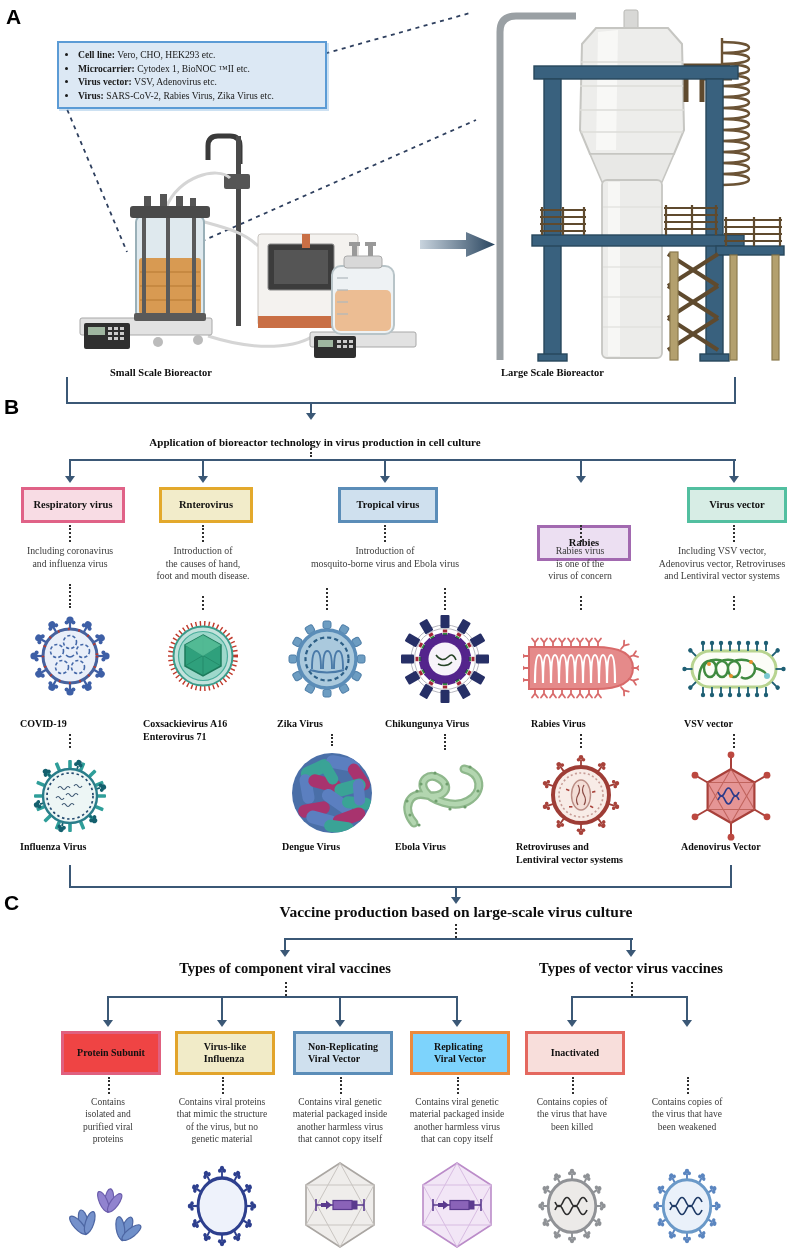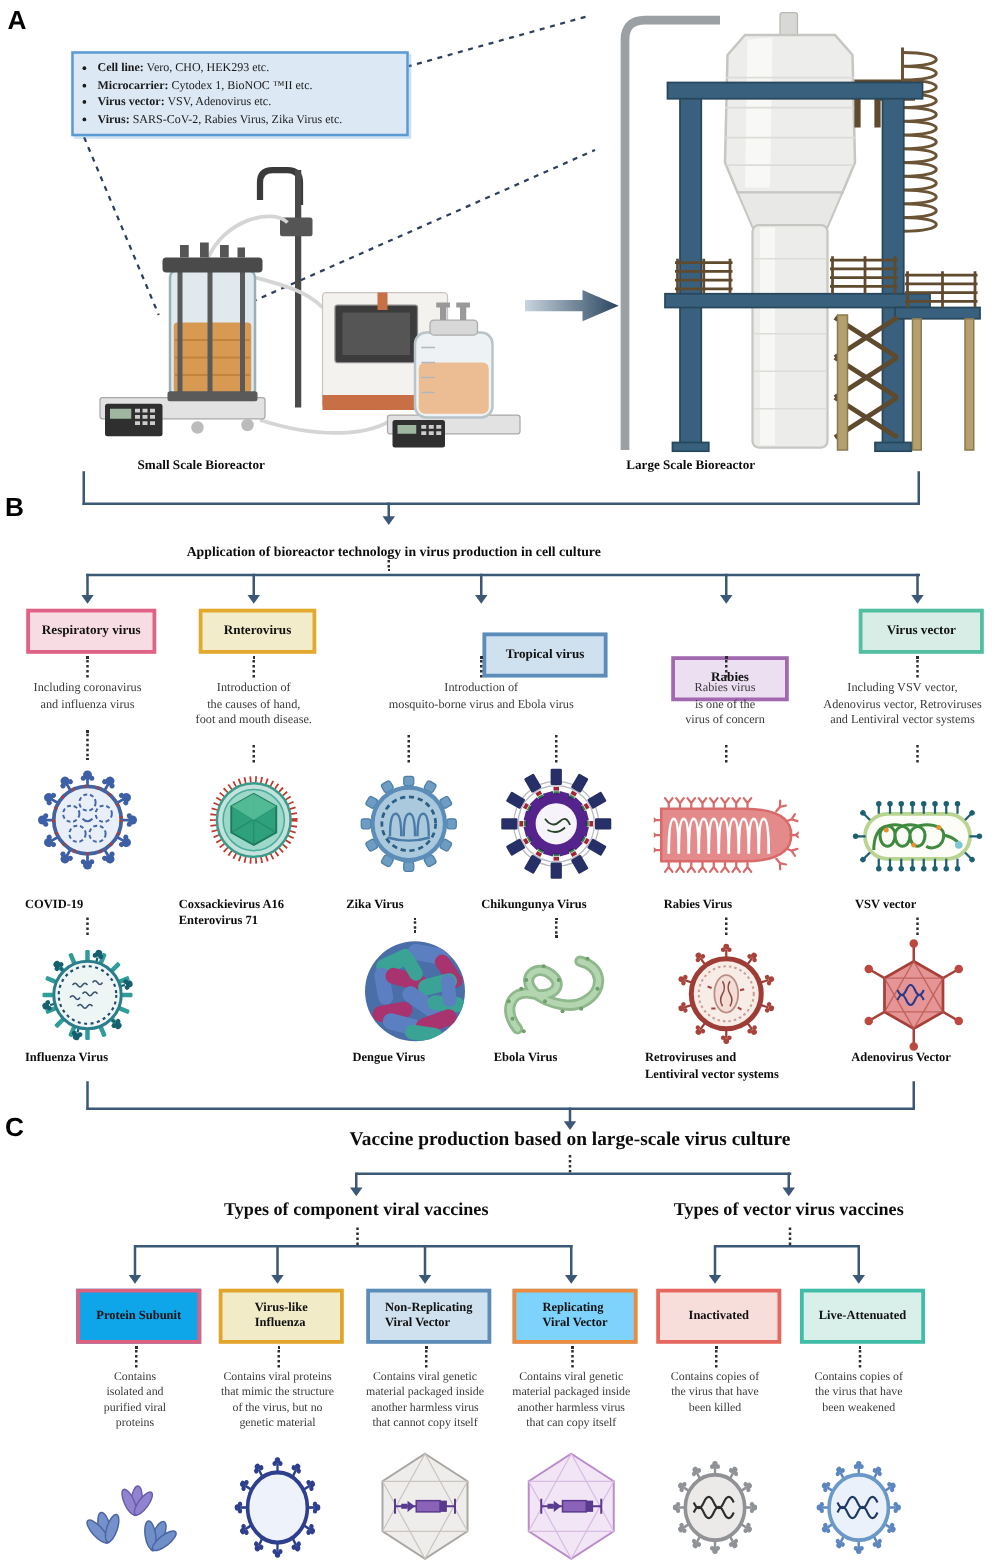--- a/index.html
+++ b/index.html
@@ -244,21 +244,21 @@
   <div class="ah" style="left:379.5px;top:476px"></div>
   <div class="ah" style="left:575.5px;top:476px"></div>
   <div class="ah" style="left:728.5px;top:476px"></div>
 
   <div class="cat-box" style="left: 21px; top: 487px; width: 98px; height: 30px; font-size: 10.5px; border-color: rgb(224, 98, 135); background-color: rgb(248, 220, 228);">
     <span>Respiratory virus</span>
     </div>
   <div class="cat-box" style="left: 159px; top: 487px; width: 88px; height: 30px; font-size: 10.5px; border-color: rgb(227, 169, 44); background-color: rgb(242, 236, 202);">
     <span>Rnterovirus</span>
     </div>
-  <div class="cat-box" style="left: 338px; top: 506px; width: 94px; height: 30px; font-size: 10.5px; border-color: rgb(91, 141, 184); background-color: rgb(207, 224, 238); margin-left: 48px;">
+  <div class="cat-box" style="left: 338px; top: 487px; width: 94px; height: 30px; font-size: 10.5px; border-color: rgb(91, 141, 184); background-color: rgb(207, 224, 238);">
     <span>Tropical virus</span>
     </div>
   <div class="cat-box" style="left: 537px; top: 487px; width: 88px; height: 30px; font-size: 10.5px; border-color: rgb(162, 105, 176); background-color: rgb(236, 223, 242); margin-top: 38px;">
     <span>Rabies</span>
     </div>
   <div class="cat-box" style="left: 687px; top: 487px; width: 94px; height: 30px; font-size: 10.5px; border-color: rgb(82, 191, 160); background-color: rgb(215, 237, 229);">
     <span>Virus vector</span>
     </div>
 
   <div class="dot" style="left:69px;top:525px;height:17px"></div>
@@ -672,40 +672,37 @@
   <div class="vl" style="left:455.8px;top:996px;height:25px"></div>
   <div class="vl" style="left:570.8px;top:996px;height:25px"></div>
   <div class="vl" style="left:685.8px;top:996px;height:25px"></div>
   <div class="ah" style="left:102.5px;top:1020px"></div>
   <div class="ah" style="left:216.5px;top:1020px"></div>
   <div class="ah" style="left:334.5px;top:1020px"></div>
   <div class="ah" style="left:451.5px;top:1020px"></div>
   <div class="ah" style="left:566.5px;top:1020px"></div>
   <div class="ah" style="left:681.5px;top:1020px"></div>
 
-  <div class="cat-box" style="left: 61px; top: 1031px; width: 94px; height: 38px; font-size: 10px; border-color: rgb(224, 96, 127); background-color: #0ea5e9;">
+  <div class="cat-box" style="left: 61px; top: 1031px; width: 94px; height: 38px; font-size: 10px; border-color: rgb(224, 96, 127); background-color: #ef4444;">
     <span>Protein Subunit</span>
     </div>
   <div class="cat-box" style="left: 175px; top: 1031px; width: 94px; height: 38px; font-size: 10px; border-color: rgb(226, 164, 43); background-color: rgb(241, 235, 200);">
     <span>Virus-like
 Influenza</span>
     </div>
   <div class="cat-box" style="left: 293px; top: 1031px; width: 94px; height: 38px; font-size: 10px; border-color: rgb(91, 141, 184); background-color: rgb(207, 224, 238);">
     <span>Non-Replicating
 Viral Vector</span>
     </div>
   <div class="cat-box" style="left: 410px; top: 1031px; width: 94px; height: 38px; font-size: 10px; border-color: rgb(236, 139, 61); background-color: #7dd3fc;">
     <span>Replicating
 Viral Vector</span>
     </div>
   <div class="cat-box" style="left: 525px; top: 1031px; width: 94px; height: 38px; font-size: 10px; border-color: rgb(228, 104, 95); background-color: rgb(248, 222, 219);">
     <span>Inactivated</span>
-    </div>
-  <div class="cat-box" style="left: 640px; top: 1031px; width: 94px; height: 38px; font-size: 10px; border-color: rgb(63, 189, 167); background-color: rgb(217, 240, 234);">
-    <span>Live-Attenuated</span>
     </div>
 
   <div class="dot" style="left:108px;top:1077px;height:17px"></div>
   <div class="dot" style="left:222px;top:1077px;height:17px"></div>
   <div class="dot" style="left:340px;top:1077px;height:17px"></div>
   <div class="dot" style="left:457px;top:1077px;height:17px"></div>
   <div class="dot" style="left:572px;top:1077px;height:17px"></div>
   <div class="dot" style="left:687px;top:1077px;height:17px"></div>
 
   <div class="desc" style="left:43px;top:1096px;width:130px;font-size:9.5px">Contains

